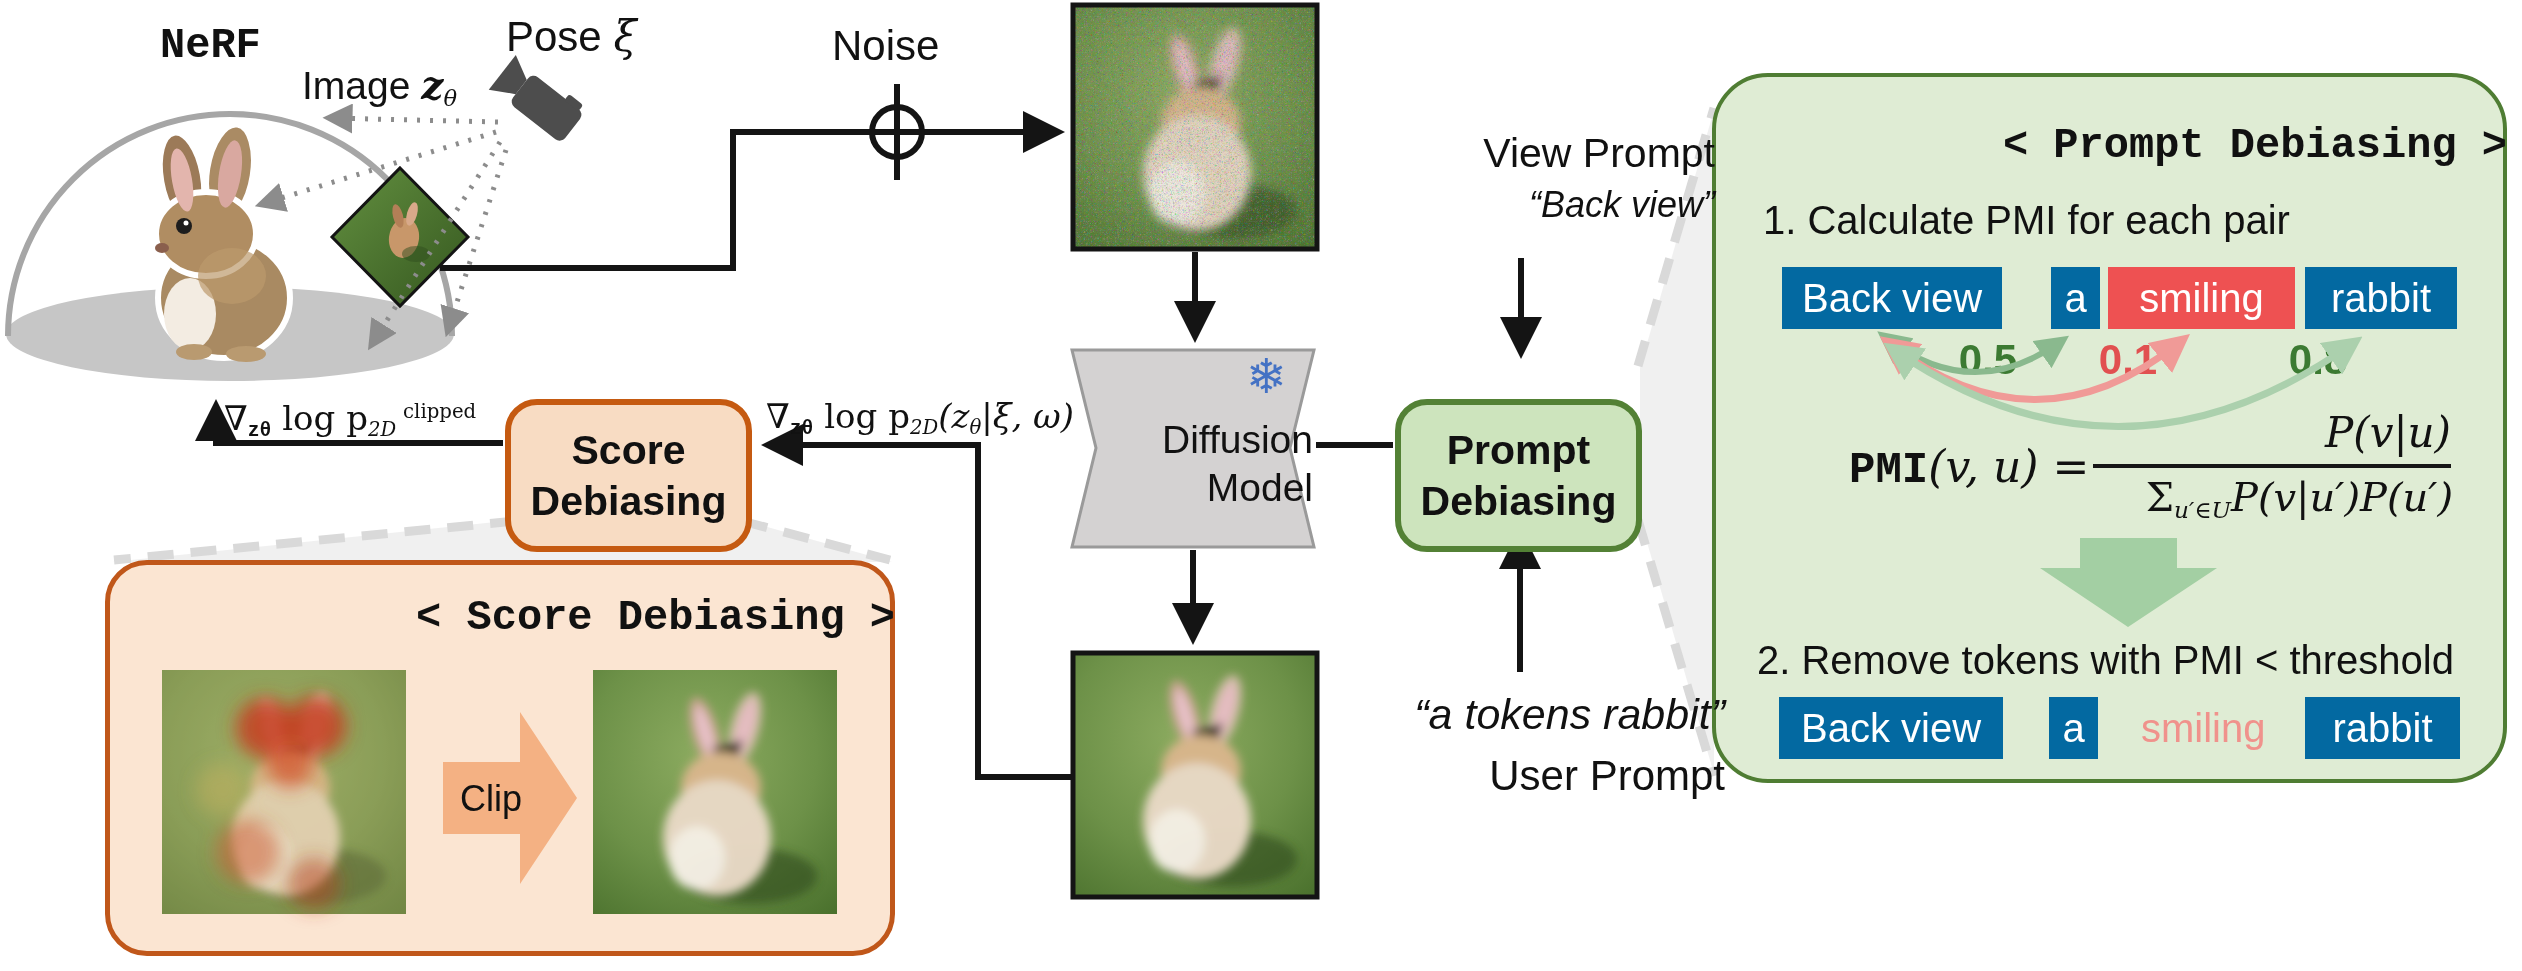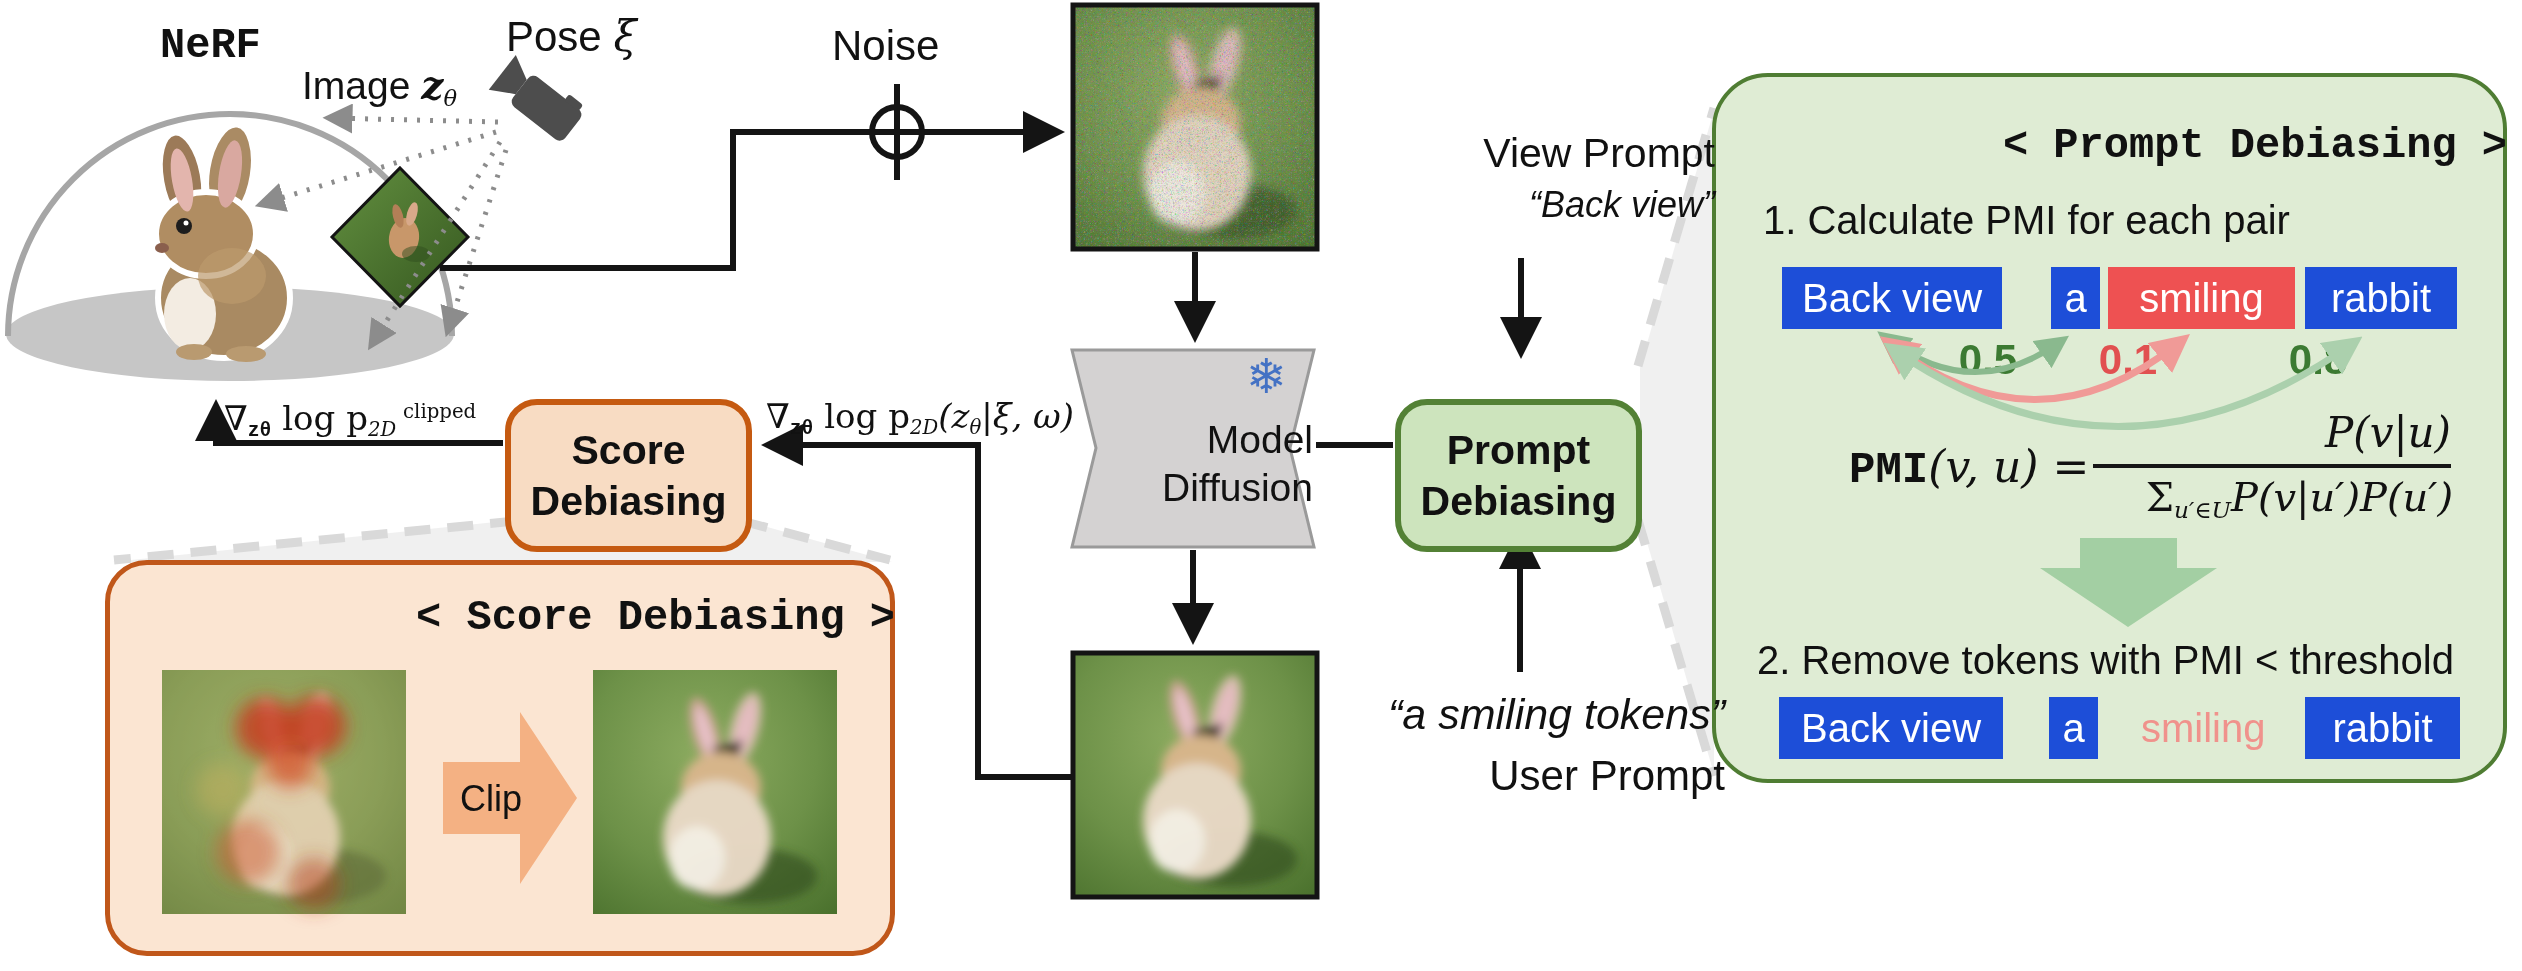--- a/index.html
+++ b/index.html
@@ -20,21 +20,21 @@
   .math .rm{font-style:normal;}
   .sub{font-size:.58em;vertical-align:-.32em;letter-spacing:0;}
   .sup{font-size:.58em;vertical-align:.6em;}
   .sbox{position:absolute;width:247px;height:153px;border-radius:32px;box-sizing:border-box;
         display:flex;flex-direction:column;justify-content:center;align-items:center;
         font-weight:bold;font-size:41px;line-height:51px;z-index:5;margin-top:34px;}
   #score-box{left:505px;top:365px;background:#f8dcc3;border:6px solid #c55a11;}
   #prompt-box{left:1395px;top:365px;background:#cde4bd;border:6px solid #538135;}
   .token{position:absolute;height:62px;line-height:62px;text-align:center;
          font-size:40px;color:#fff;z-index:2;}
-  .tk-keep{background:#1d4ed8;}
+  .tk-keep{background:#0369a1;}
   .tk-bias{background:#ee5152;}
   .tk-removed{color:#f0928c;background:transparent;}
   .pmi-num{position:absolute;width:90px;text-align:center;font-size:42px;font-weight:bold;z-index:3;}
   .pmi-green{color:#3c7a32;} .pmi-red{color:#e15050;}
   #frac-bar{position:absolute;left:2093px;top:464px;width:358px;height:4px;background:#161616;z-index:3;}
   .snow{font-family:"DejaVu Sans",sans-serif;color:#4472c4;font-weight:bold;}
 </style>
 </head>
 <body>
 
@@ -215,29 +215,29 @@
     <path d="M1894,350 Q2122,506 2352,344" stroke="#abd0ad" stroke-width="7" marker-start="url(#mk3)" marker-end="url(#mk3)"></path>
   </g>
 </svg>
 
 <div class="lbl b" style="left:160px;top:22px;font-size:42px;"><span>NeRF</span></div>
 <div class="lbl" style="left:302px;top:62px;font-size:39px;"><span>Image </span><span class="b math rm">z</span><span class="sub math">θ</span></div>
 <div class="lbl" style="left:506px;top:12px;font-size:42px;"><span>Pose </span><span class="math">ξ</span></div>
 <div class="lbl" style="left:832px;top:22px;font-size:42px;"><span>Noise</span></div>
 
 <div class="lbl center" style="left:1075px;top:416px;width:238px;font-size:39px;line-height:48px;z-index:5;">
-  <div>Model</div>
-    <div>Diffusion</div>
+  <div>Diffusion</div>
+    <div>Model</div>
 </div>
 <div class="lbl snow" style="left:1246px;top:348px;font-size:48px;"><span>❄</span></div>
 
 <div class="lbl center" style="left:1325px;top:130px;width:390px;font-size:41px;"><span>View Prompt</span></div>
 <div class="lbl center i" style="left:1325px;top:184px;width:390px;font-size:36px;"><span>“Back view”</span></div>
 
-<div class="lbl center i" style="left:1315px;top:690px;width:410px;font-size:43px;"><span>“a smiling tokens”</span></div>
+<div class="lbl center i" style="left:1315px;top:690px;width:410px;font-size:43px;"><span>“a tokens rabbit”</span></div>
 <div class="lbl center" style="left:1315px;top:752px;width:410px;font-size:42px;"><span>User Prompt</span></div>
 
 <div class="lbl math" style="left:224px;top:398px;font-size:34px;">
   <span class="rm">∇</span><span class="sub b rm">zθ</span><span class="rm"> log p</span><span class="sub">2D</span> <span class="sup rm">clipped</span>
 </div>
 <div class="lbl math" style="left:766px;top:396px;font-size:34px;">
   <span class="rm">∇</span><span class="sub b rm">zθ</span><span class="rm"> log p</span><span class="sub">2D</span><span>(z</span><span class="sub">θ</span><span>|ξ, ω)</span>
 </div>
 
 <div id="score-box" class="sbox">

